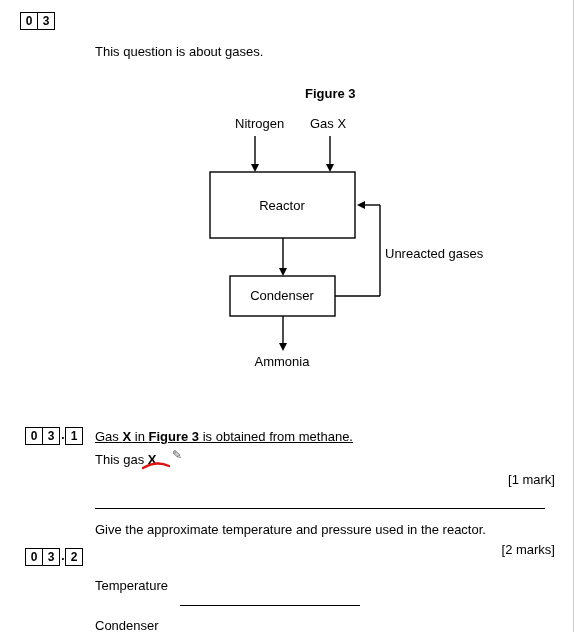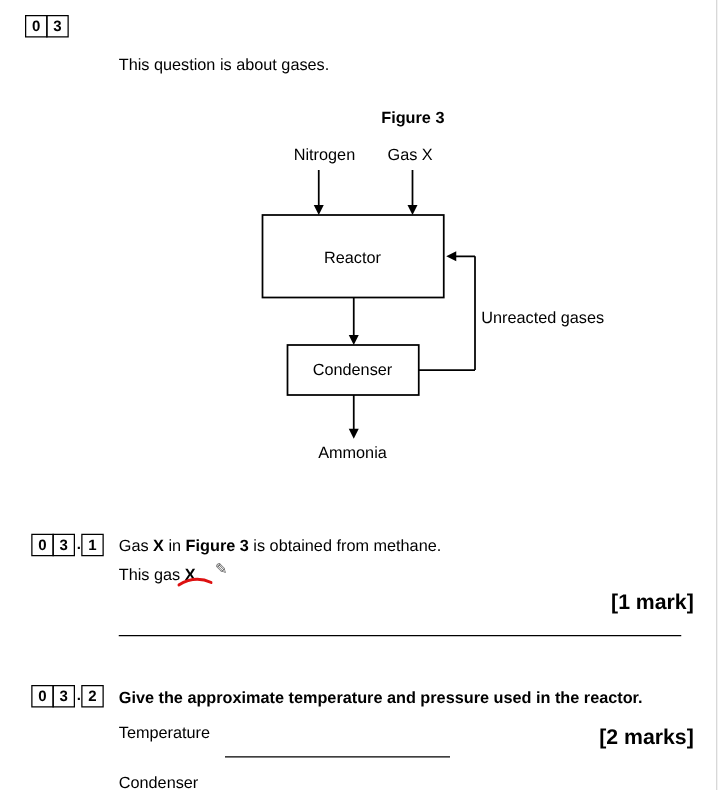--- a/index.html
+++ b/index.html
@@ -7,21 +7,21 @@
   .qnum-box{position:absolute;display:flex;}
   .qnum-cell{border:1px solid #000;width:16px;height:16px;line-height:16px;text-align:center;font-size:12px;font-weight:bold;margin-left:-1px;}
   .qnum-cell:first-child{margin-left:0;}
   .qnum-dot{width:6px;height:16px;line-height:16px;text-align:center;font-size:12px;font-weight:bold;}
   .text{position:absolute;}
   .bold{font-weight:bold;}
   .figure-caption{position:absolute;font-weight:bold;font-size:13px;}
   .answer-line{position:absolute;border-bottom:1px solid #000;height:0;}
   .short-line{position:absolute;border-bottom:1px solid #000;height:0;}
   svg.diagram{position:absolute;}
-  .marks{position:absolute;font-weight:bold;font-size:17px;}
+  .marks{position:absolute;font-weight:normal;font-size:13px;}
   .red-mark{position:absolute;width:24px;height:10px;}
   .red-mark svg{display:block;}
   .pen-icon{position:absolute;font-size:12px;color:#555;}
 </style>
 </head>
 <body>
 
 <div class="page">
 
   <div class="qnum-box" style="left:20px;top:12px;">
@@ -64,21 +64,21 @@
     <text x="205" y="148" font-family="Arial" font-size="13">Unreacted gases</text>
   </svg>
 
   <div class="qnum-box" style="left:25px;top:427px;">
     <div class="qnum-cell">0</div>
     <div class="qnum-cell">3</div>
     <div class="qnum-dot">.</div>
     <div class="qnum-cell">1</div>
   </div>
 
-  <div class="text" style="left:95px;top:429px;">
+  <div class="text" style="left:95px;top:429px;text-decoration:underline;">
     <span>Gas </span><span class="bold">X</span><span> in </span><span class="bold">Figure 3</span><span> is obtained from methane.</span>
   </div>
 
   <div class="text" style="left:95px;top:452px;">
     <span>This gas </span><span class="bold">X</span><span>.</span>
   </div>
 
   <span class="pen-icon" style="left:172px;top:448px;">✎</span>
 
   <div class="red-mark" style="left:142px;top:461px;">
@@ -91,22 +91,22 @@
 
   <div class="answer-line" style="left:95px;top:508px;width:450px;"></div>
 
   <div class="qnum-box" style="left:25px;top:548px;">
     <div class="qnum-cell">0</div>
     <div class="qnum-cell">3</div>
     <div class="qnum-dot">.</div>
     <div class="qnum-cell">2</div>
   </div>
 
-  <div class="text" style="left:95px;top:550px;font-weight:bold;">Give the approximate temperature and pressure used in the reactor.</div>
+  <div class="text" style="left:95px;top:522px;">Give the approximate temperature and pressure used in the reactor.</div>
 
-  <div class="marks" style="right:18px;top:580px;">[2 marks]</div>
+  <div class="marks" style="right:18px;top:542px;">[2 marks]</div>
 
   <div class="text" style="left:95px;top:578px;">Temperature</div>
   <div class="short-line" style="left:180px;top:605px;width:180px;"></div>
 
   <div class="text" style="left:95px;top:618px;">Condenser</div>
 
 </div>
 
 </body></html>

